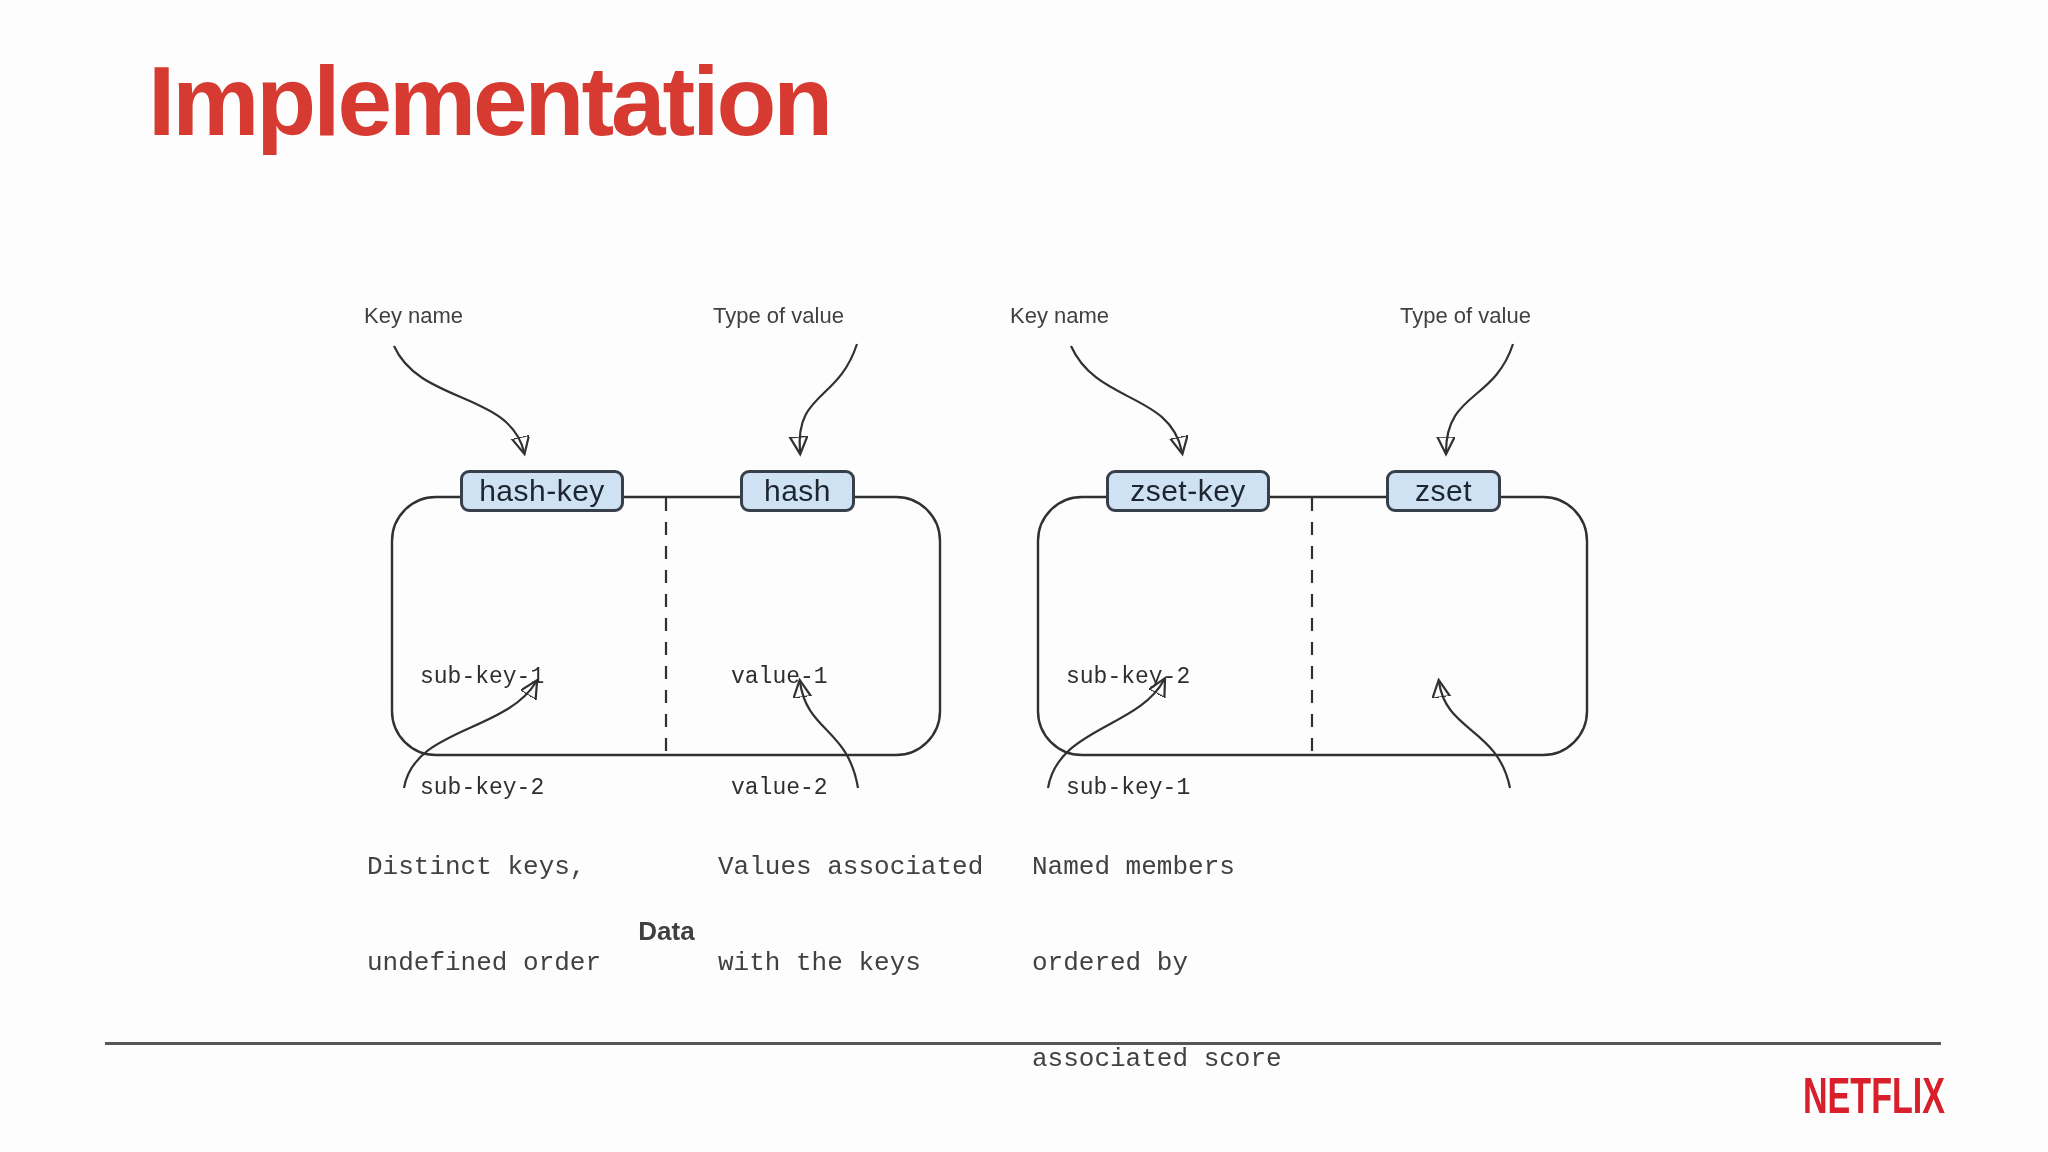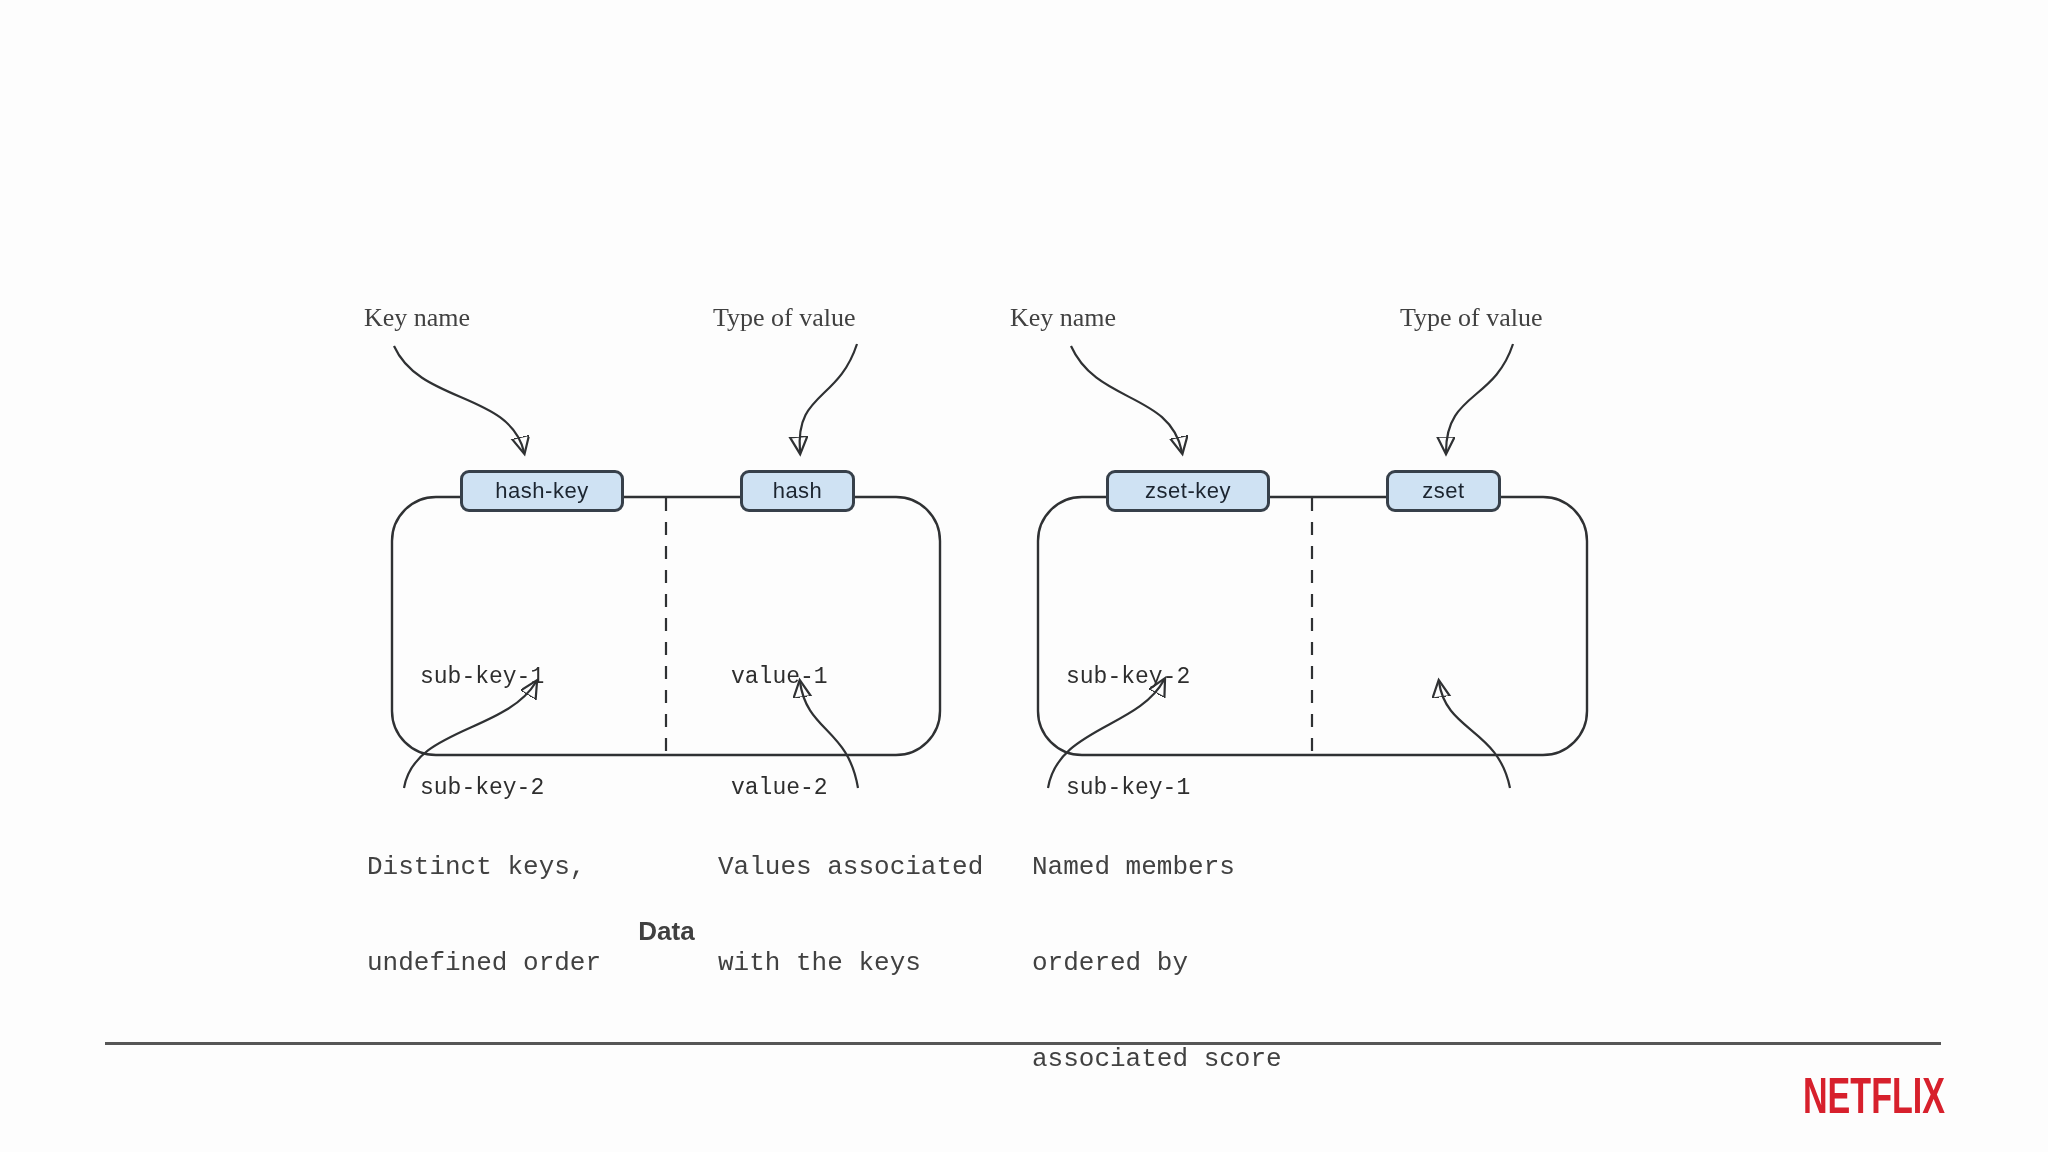--- a/index.html
+++ b/index.html
@@ -15,32 +15,32 @@
   }
   .diagram{position:absolute;left:0;top:0;width:1010px;height:1010px;}
   .d2{left:646px;}
   .svg-layer{position:absolute;left:0;top:0;width:1010px;height:1010px;}
   .svg-layer path, .svg-layer rect{stroke:var(--stroke,#2f3133);fill:none;}
   .outline{stroke-width:2.4px;}
   .divider{stroke-width:2.2px;stroke-dasharray:13 11;}
   .arrow{stroke-width:2.2px;}
   .arrowhead{fill:var(--stroke,#2f3133);stroke:none;}
   .anno{
-    position:absolute;font-family:Liberation Serif, serif;
-    font-size:26px;color:#414141;white-space:pre;
+    position:absolute;font-family:Liberation Sans, sans-serif;
+    font-size:22px;color:#414141;white-space:pre;
   }
   .key-name{left:364px;top:303px;}
   .type-name{left:713px;top:303px;}
   .d2 .type-name{left:754px;}
   .kbox{
     position:absolute;top:470px;height:42px;box-sizing:border-box;
     border:3px solid var(--box_border,#37404a);border-radius:9px;
     background:var(--box_fill,#cfe2f3);
     display:flex;align-items:center;justify-content:center;
-    font-size:22px;color:#1c2530;letter-spacing:0.5px;
+    font-size:30px;color:#1c2530;letter-spacing:0.5px;
   }
   .key-box{left:460px;width:164px;}
   .type-box{left:740px;width:115px;}
   .cell{
     position:absolute;top:585px;
     font-family:"Liberation Mono","DejaVu Sans Mono",monospace;
     font-size:23px;line-height:37px;color:#2e2e2e;white-space:pre;
   }
   .cell-keys{left:420px;}
   .cell-values{left:731px;}
@@ -64,20 +64,21 @@
   .brand text{
     fill:var(--brand,#d7202c);
     font-family:"Liberation Sans",sans-serif;font-weight:700;font-size:50px;
   }
 </style>
 </head>
 <body>
 
 <div class="slide">
 
+  <div class="title">Implementation</div>
 
   <div class="diagram d1">
     <svg class="svg-layer" viewBox="0 0 1010 1010">
       <defs>
         <marker id="ah1" markerWidth="10" markerHeight="10" refX="7" refY="4" orient="auto">
           <path class="arrowhead" d="M0,0 L8,4 L0,8 Z"></path>
         </marker>
       </defs>
       <rect class="outline" x="392" y="497" width="548" height="258" rx="44"></rect>
       <path class="divider" d="M666,498 L666,755"></path>

